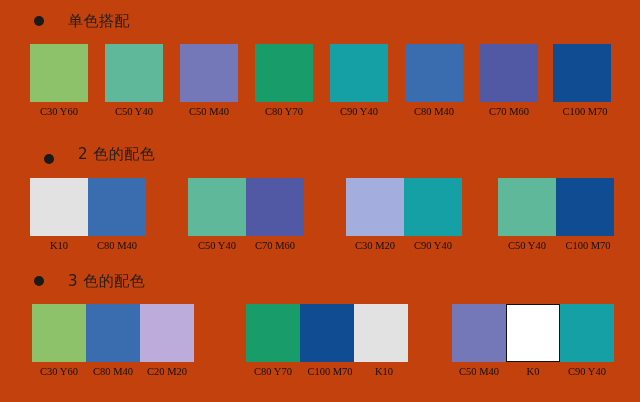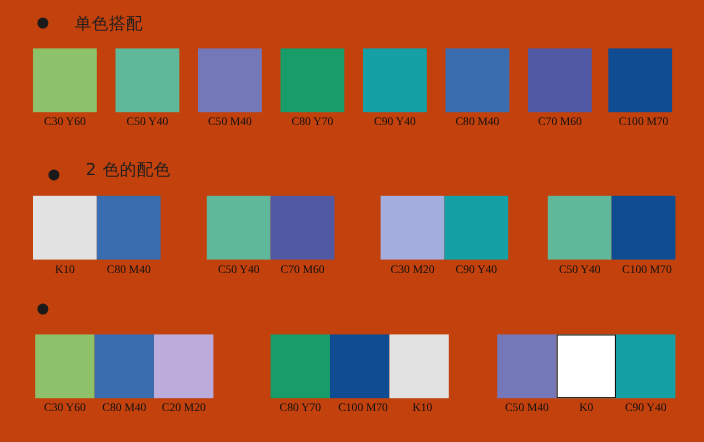--- a/index.html
+++ b/index.html
@@ -213,20 +213,21 @@
       <div class="chip" style="background:#0F4C91"></div>
     </div>
     <div class="labels">
       <div class="label">C50  Y40</div>
       <div class="label" style="width:64px;">C100  M70</div>
     </div>
   </div>
 
   <div class="section-head" style="left:34px; top:270px;">
     <span class="bullet"></span>
+    <span class="head-text">3 色的配色</span>
   </div>
 
   <div class="group row-trio" style="left:32px; top:304px;">
     <div class="chips">
       <div class="chip" style="background:#8DC26A"></div>
       <div class="chip" style="background:#3A6DB0"></div>
       <div class="chip" style="background:#BCACDC"></div>
     </div>
     <div class="labels">
       <div class="label">C30  Y60</div>

